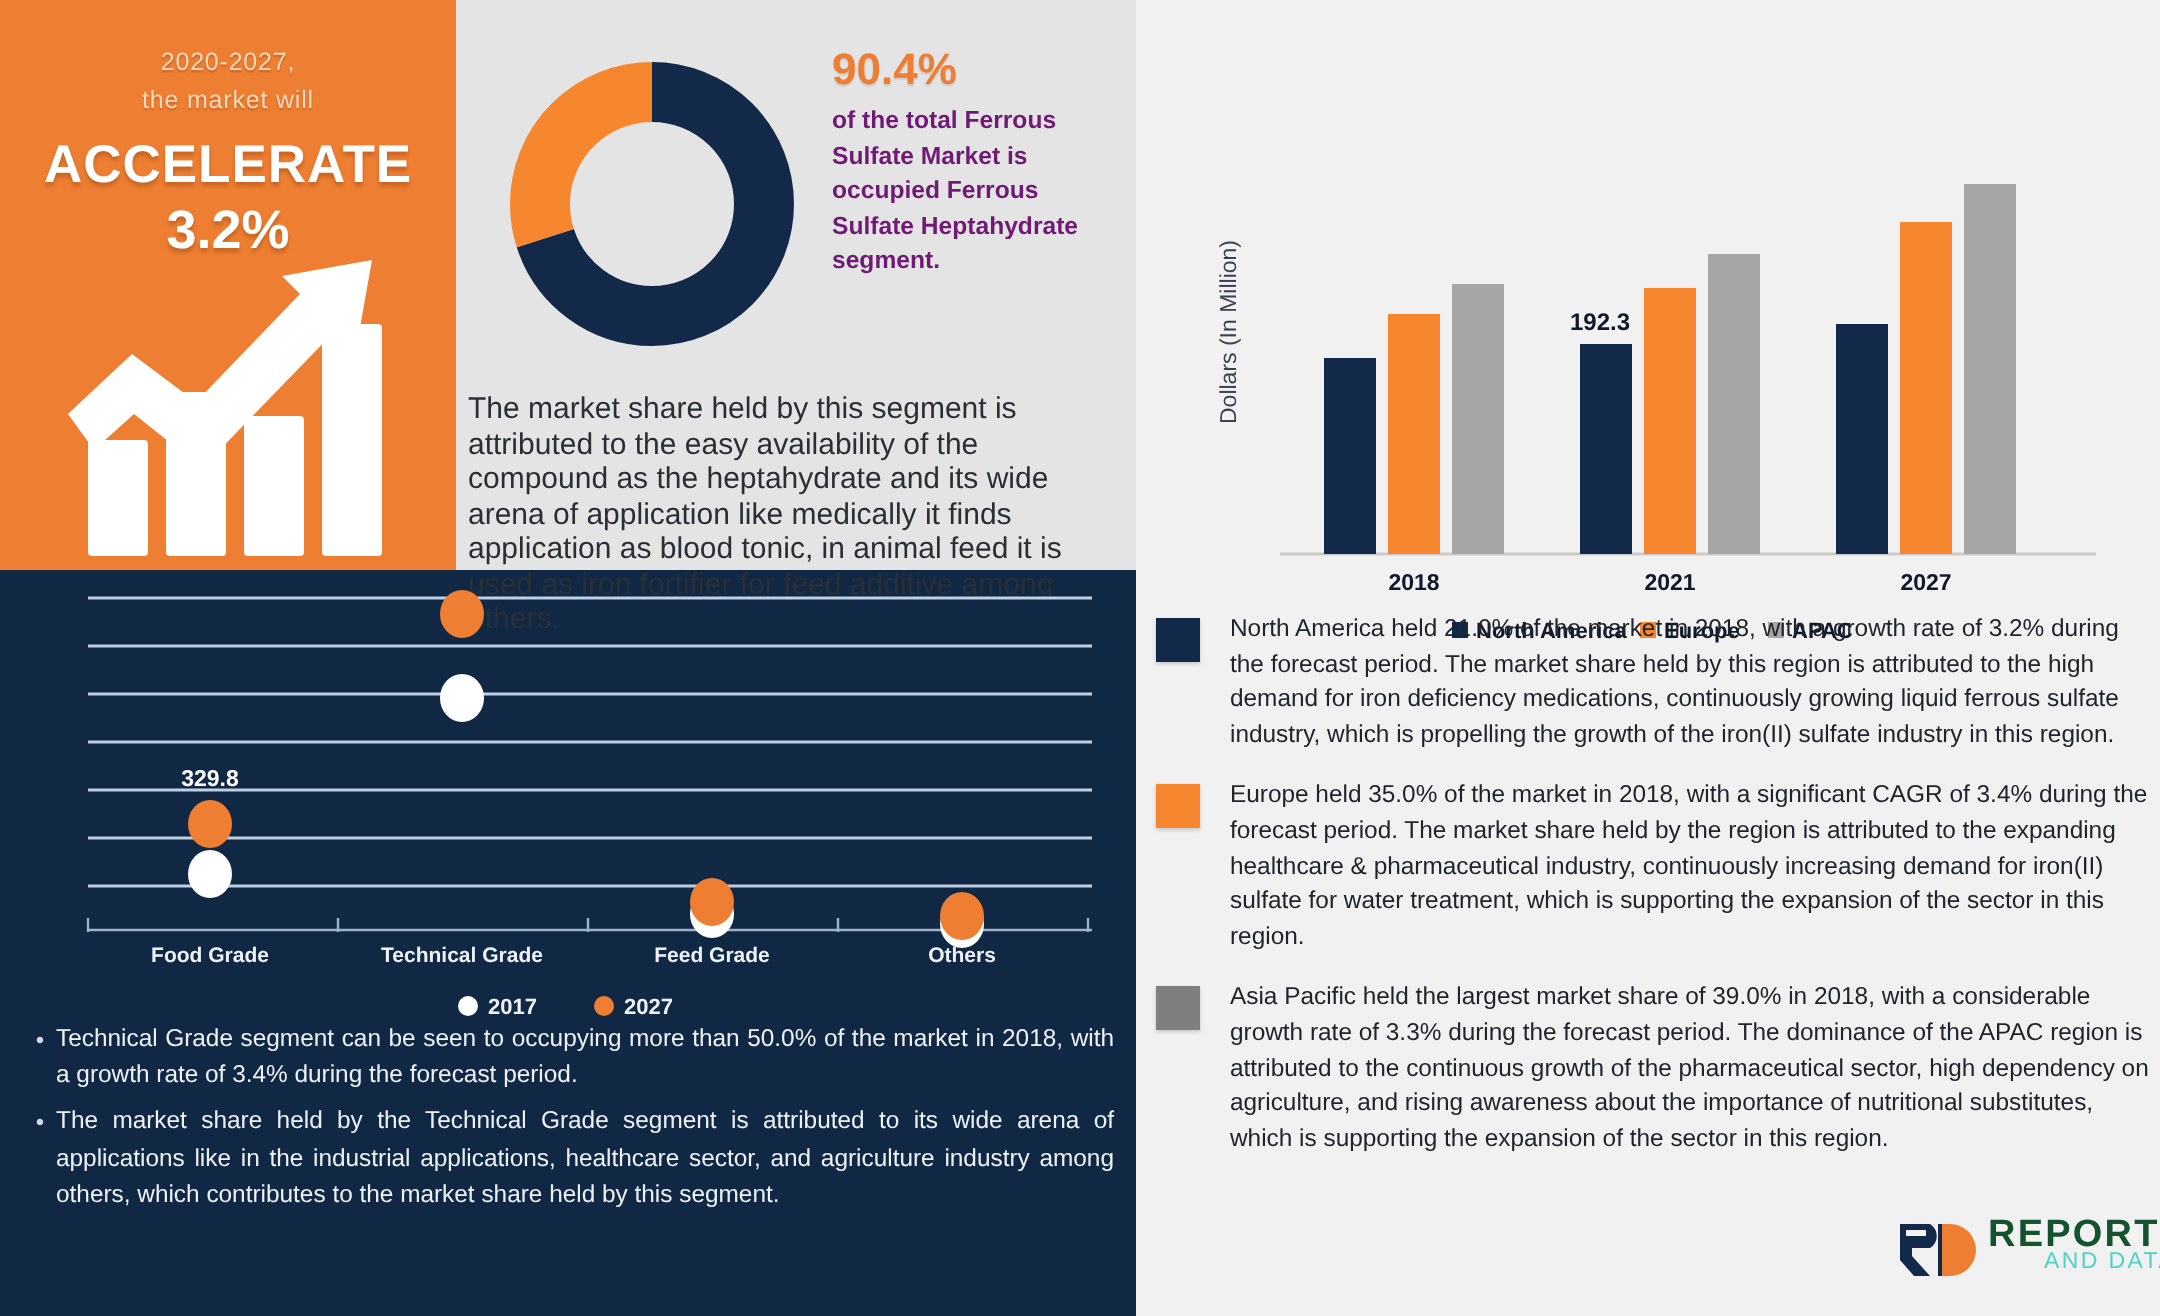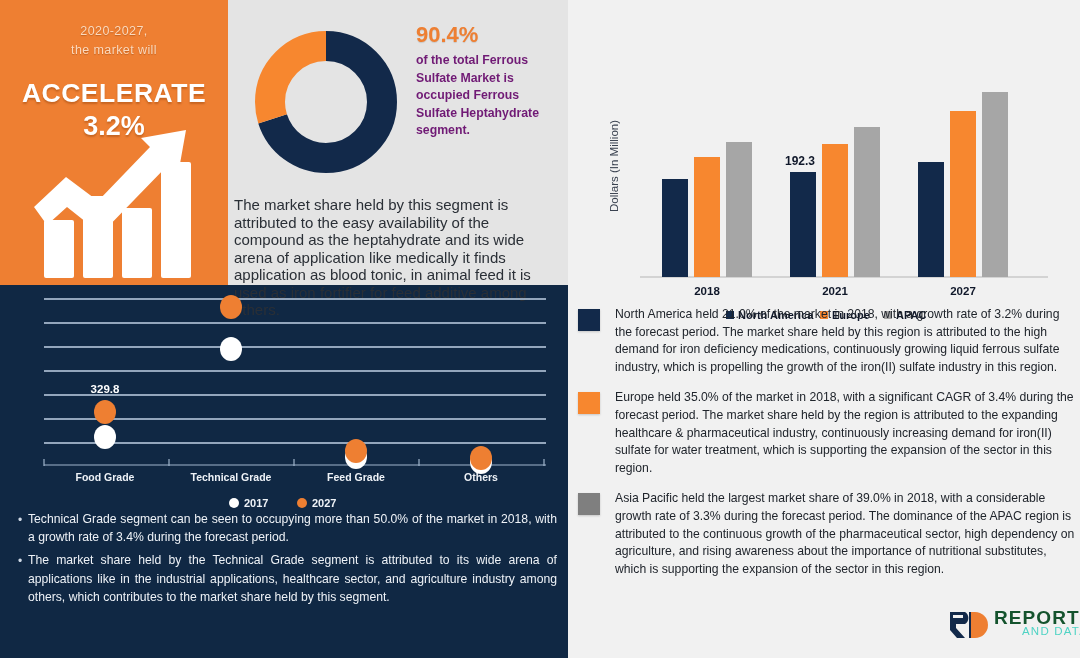--- a/index.html
+++ b/index.html
@@ -25,21 +25,21 @@
     background: #ee7f32;
     overflow: hidden;
   }
   #cagr-text { position: absolute; left: 0; top: 22px; width: 228px; text-align: center; z-index: 3; }
   .cagr-line-sm {
     color: #fbd9bd; font-size: 12.5px; letter-spacing: .4px; line-height: 19px;
     text-shadow: 0 1px 1px rgba(120,50,0,.35);
   }
   .cagr-accel {
     color: #ffffff; font-size: 26.5px; font-weight: bold; letter-spacing: .5px;
-    line-height: 33px; margin-top: 17px;
+    line-height: 33px; margin-top: 6px;
     text-shadow: 0 2px 2px rgba(120,50,0,.35);
   }
   .cagr-pct {
     color: #ffffff; font-size: 27px; font-weight: bold; line-height: 33px;
     text-shadow: 0 2px 2px rgba(120,50,0,.35);
     text-align: center;
   }
   #cagr-graphic { position: absolute; left: 0; top: 100px; width: 228px; height: 185px; z-index: 1; }
 
   

